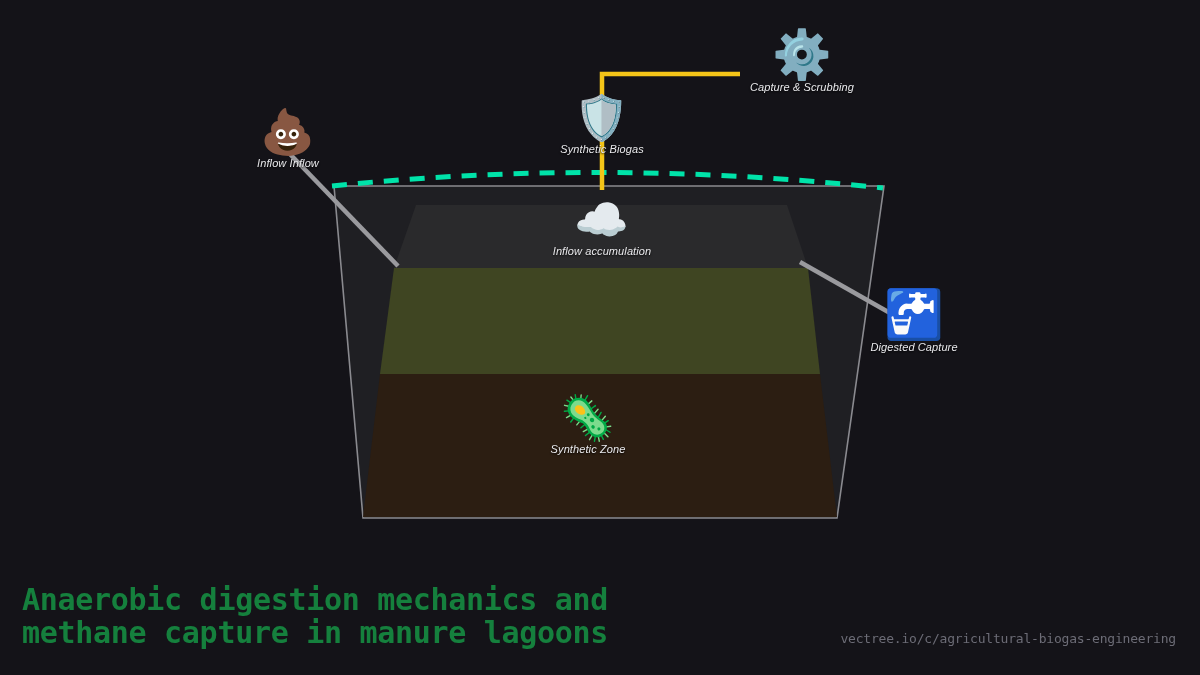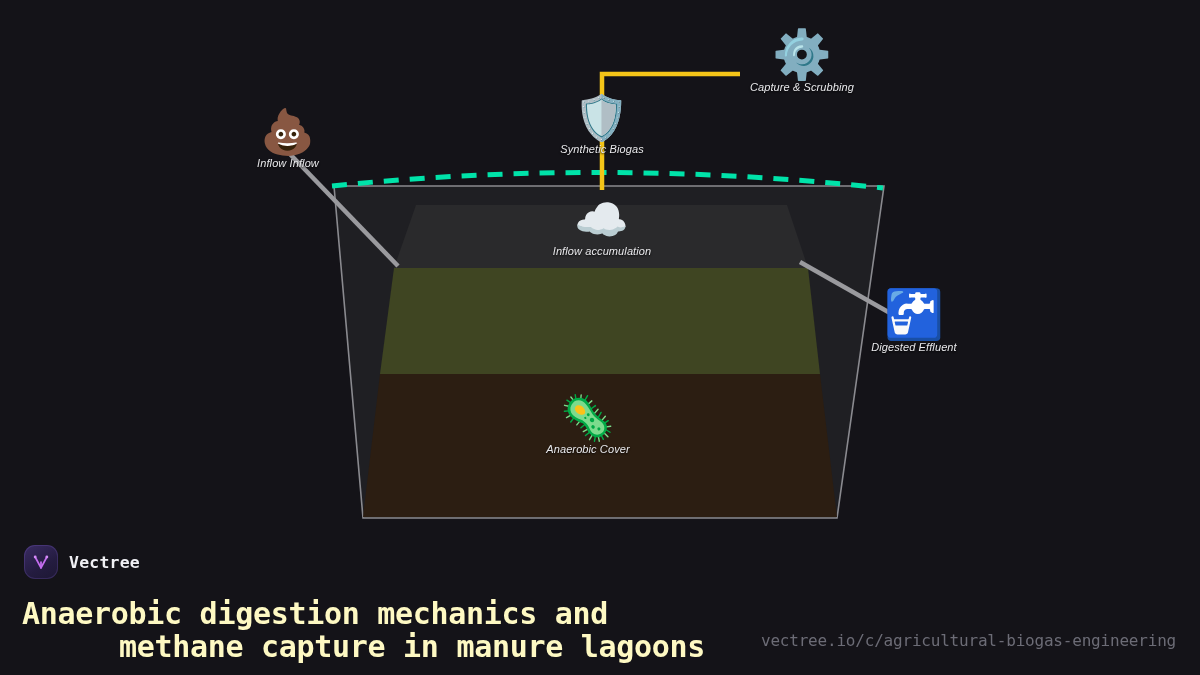--- a/index.html
+++ b/index.html
@@ -102,31 +102,30 @@
   }
   #headline {
     position: absolute;
     left: 22px;
     top: 48px;
     width: 780px;
     font-family: "DejaVu Sans Mono", monospace;
     font-size: 30px;
     font-weight: bold;
     line-height: 1.1;
-    color: #fef9c3;
+    color: #15803d;
     letter-spacing: -0.3px;
-    margin-top: 14px;
-  }
-  #headline .l2 { display: block; text-align: center; }
+  }
+  #headline .l2 { display: block; }
   #site-url {
     position: absolute;
     right: 24px;
     top: 96px;
     font-family: "DejaVu Sans Mono", monospace;
-    font-size: 16px;
+    font-size: 13px;
     color: #6c6c76;
     letter-spacing: -0.2px;
   }
 </style>
 </head>
 <body>
 
 <div id="stage">
 
   <div id="diagram">
@@ -170,43 +169,32 @@
       <span class="caption">Capture &amp; Scrubbing</span>
     </div>
 
     <div class="node" style="left:602px; top:198px;">
       <span class="glyph" style="font-size:44px;">☁️</span>
       <span class="caption">Inflow accumulation</span>
     </div>
 
     <div class="node" style="left:914px; top:290px;">
       <span class="glyph" style="font-size:48px;">🚰</span>
-      <span class="caption">Digested Effluent</span>
+      <span class="caption">Digested Capture</span>
     </div>
 
     <div class="node" style="left:588px; top:396px;">
       <span class="glyph" style="font-size:44px;">🦠</span>
-      <span class="caption">Anaerobic Cover</span>
+      <span class="caption">Synthetic Zone</span>
     </div>
 
   </div>
 
   <div id="footer">
 
-    <div id="brand">
-      <div id="brand-logo">
-        <svg width="20" height="20" viewBox="0 0 24 24">
-          <path d="M5 6 L12 19 L19 6" fill="none" stroke="#c46df0" stroke-width="2.1" stroke-linecap="round" stroke-linejoin="round"></path>
-          <path d="M12 19 L12 12" fill="none" stroke="#c46df0" stroke-width="2.1" stroke-linecap="round"></path>
-          <circle cx="5" cy="6" r="1.7" fill="#d48cf8"></circle>
-          <circle cx="19" cy="6" r="1.7" fill="#d48cf8"></circle>
-        </svg>
-      </div>
-      <span id="brand-name">Vectree</span>
-    </div>
 
     <div id="headline">
       <span class="l1">Anaerobic digestion mechanics and</span>
       <span class="l2">methane capture in manure lagoons</span>
     </div>
 
     <div id="site-url">vectree.io/c/agricultural-biogas-engineering</div>
 
   </div>
 

